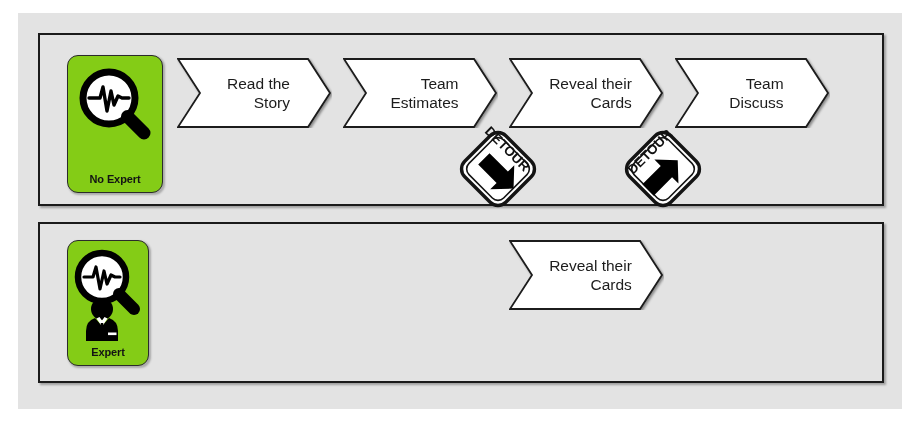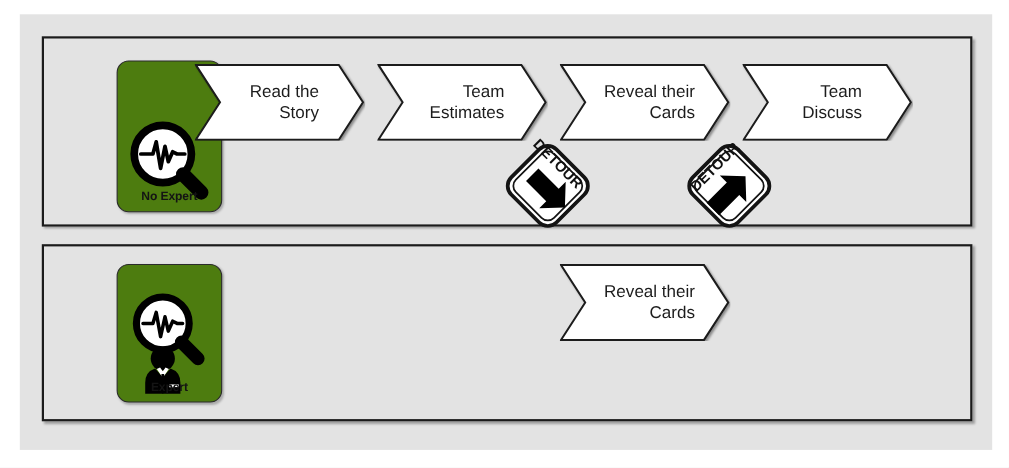--- a/index.html
+++ b/index.html
@@ -47,41 +47,40 @@
   #panel-expert {
     left: 38px;
     top: 222px;
     width: 846px;
     height: 161px;
   }
 
   
   .role-box {
     position: absolute;
-    background: #4d7c0f;
+    background: #84cc16;
     border: 1.6px solid #2b2b2b;
     border-radius: 11px;
     box-sizing: border-box;
     box-shadow: 1.5px 1.5px 2px rgba(0,0,0,0.25);
     display: flex;
     flex-direction: column;
     align-items: center;
-    justify-content: flex-end;
-    margin-left: 39px;
+    justify-content: flex-start;
   }
   #role-no-expert {
     left: 67px;
     top: 55px;
     width: 96px;
     height: 138px;
   }
   #role-expert {
     left: 67px;
     top: 240px;
-    width: 96px;
+    width: 82px;
     height: 126px;
     text-decoration: underline;
   }
   .role-icon {
     margin-top: 9px;
   }
   #role-expert .role-icon { margin-top: 6px; }
   .role-label {
     font-size: 11px;
     font-weight: bold;

